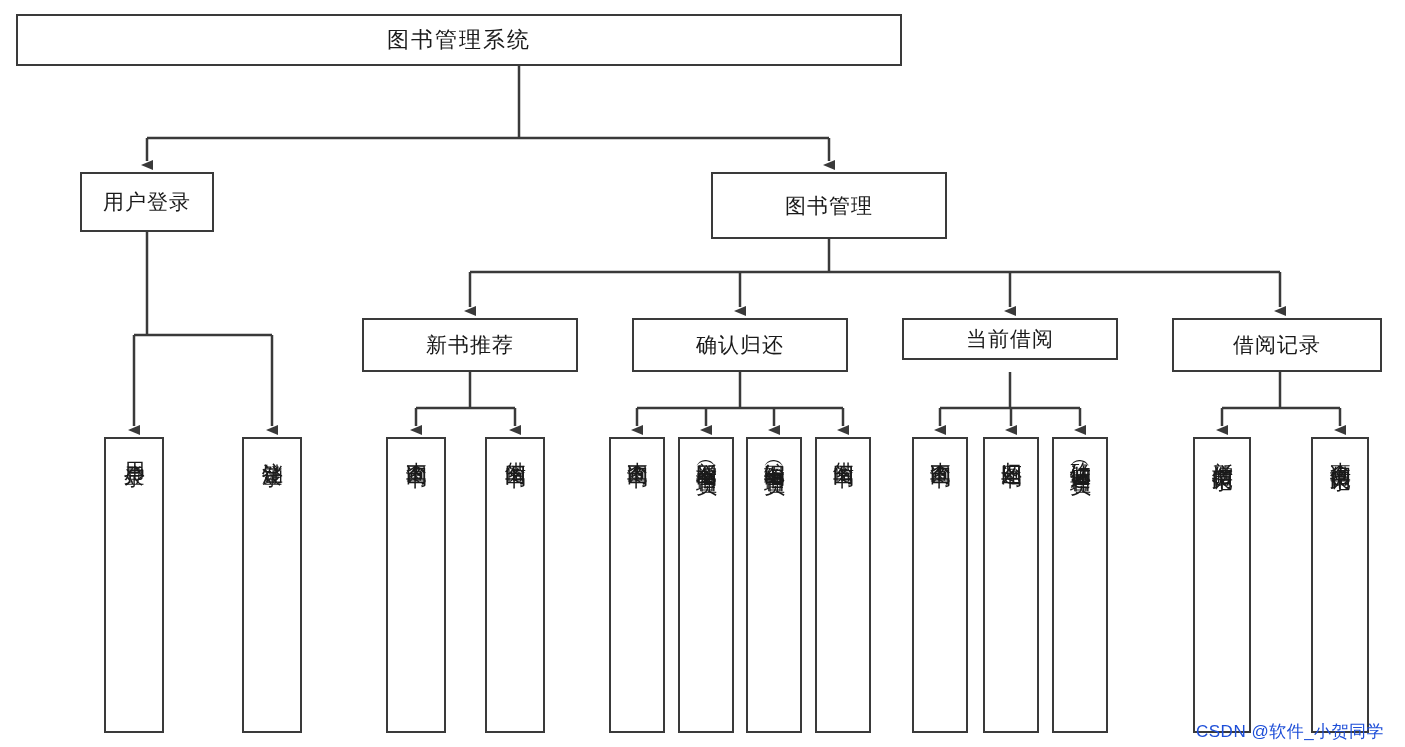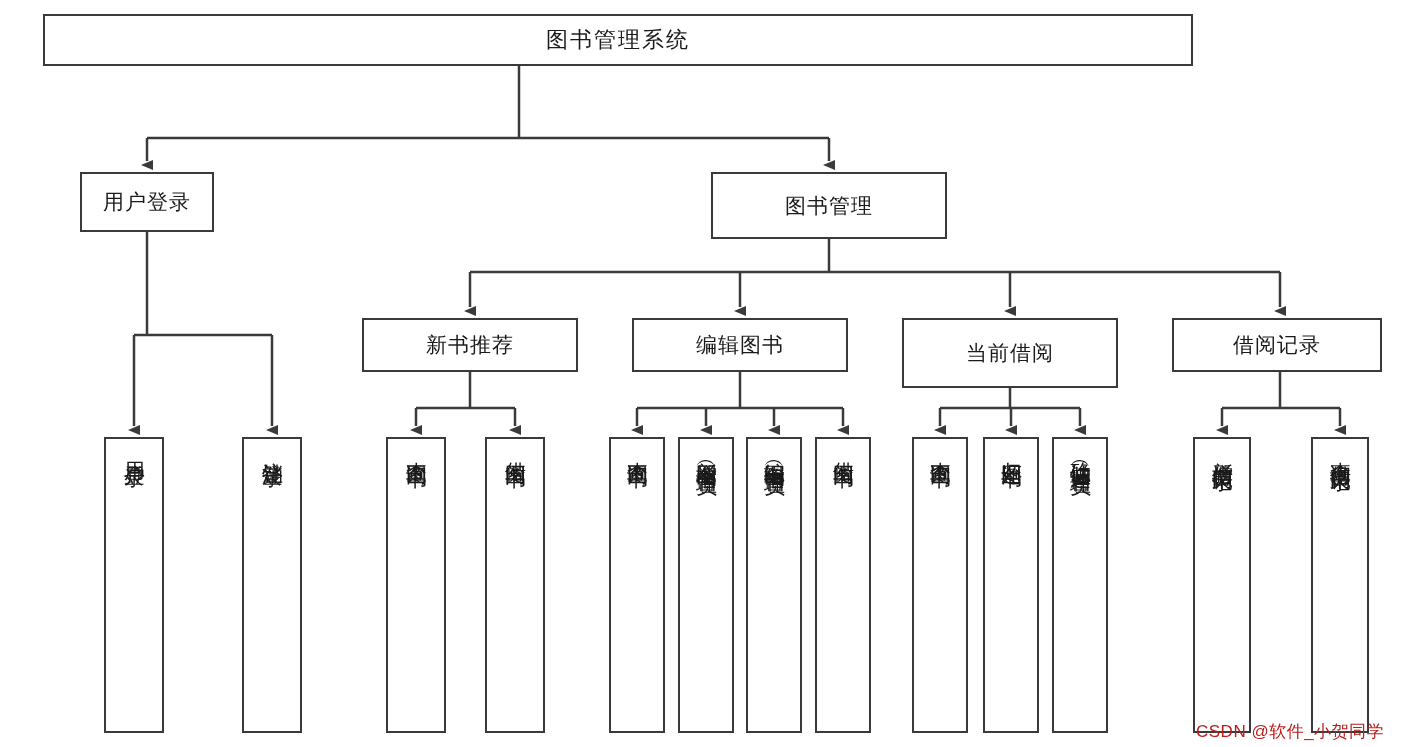--- a/index.html
+++ b/index.html
@@ -108,36 +108,36 @@
         <path d="M1011,408 L1011,426" marker-end="url(#arrow)"></path>
         <path d="M1080,408 L1080,426" marker-end="url(#arrow)"></path>
         <path d="M1280,372 L1280,408"></path>
         <path d="M1222,408 L1340,408"></path>
         <path d="M1222,408 L1222,426" marker-end="url(#arrow)"></path>
         <path d="M1340,408 L1340,426" marker-end="url(#arrow)"></path>
       </g>
   </svg>
 
   <div id="nodes">
-      <div class="node horiz root" style="left: 16px; top: 14px; width: 1150px; height: 52px; margin-left: 27px;">
+      <div class="node horiz root" style="left: 16px; top: 14px; width: 886px; height: 52px;">
         <span>图书管理系统</span>
       </div>
       <div class="node horiz" style="left: 80px; top: 172px; width: 134px; height: 60px;">
         <span>用户登录</span>
       </div>
       <div class="node horiz" style="left: 711px; top: 172px; width: 236px; height: 67px;">
         <span>图书管理</span>
       </div>
       <div class="node horiz" style="left: 362px; top: 318px; width: 216px; height: 54px;">
         <span>新书推荐</span>
       </div>
       <div class="node horiz" style="left: 632px; top: 318px; width: 216px; height: 54px;">
-        <span>编辑图书</span>
+        <span>确认归还</span>
       </div>
-      <div class="node horiz" style="left: 902px; top: 318px; width: 216px; height: 70px; justify-content: center;">
+      <div class="node horiz" style="left: 902px; top: 318px; width: 216px; height: 42px; justify-content: center;">
         <span>当前借阅</span>
       </div>
       <div class="node horiz" style="left: 1172px; top: 318px; width: 210px; height: 54px;">
         <span>借阅记录</span>
       </div>
       <div class="node leaf" style="left: 104px; top: 437px; width: 60px; height: 296px;">
         <span class="vtext">用户登录</span>
       </div>
       <div class="node leaf" style="left: 242px; top: 437px; width: 60px; height: 296px;">
         <span class="vtext">注销登录</span>
@@ -170,15 +170,15 @@
         <span class="vtext">确认归还（管理员）</span>
       </div>
       <div class="node leaf" style="left: 1193px; top: 437px; width: 58px; height: 296px;">
         <span class="vtext">新增借阅记录</span>
       </div>
       <div class="node leaf" style="left: 1311px; top: 437px; width: 58px; height: 296px;">
         <span class="vtext">查询借阅记录</span>
       </div>
     </div>
 
-  <div class="watermark" style="left: 1196px; top: 720px; color: #b91c1c;">CSDN @软件_小贺同学</div>
+  <div class="watermark" style="left: 1196px; top: 720px; color: #1d4ed8;">CSDN @软件_小贺同学</div>
 
 </div>
 
 </body></html>

